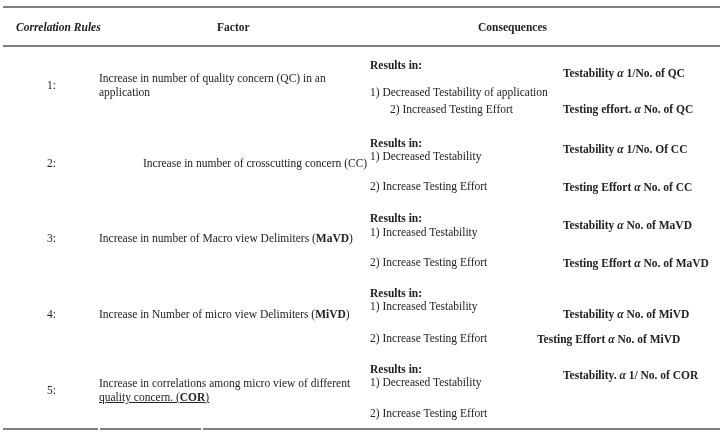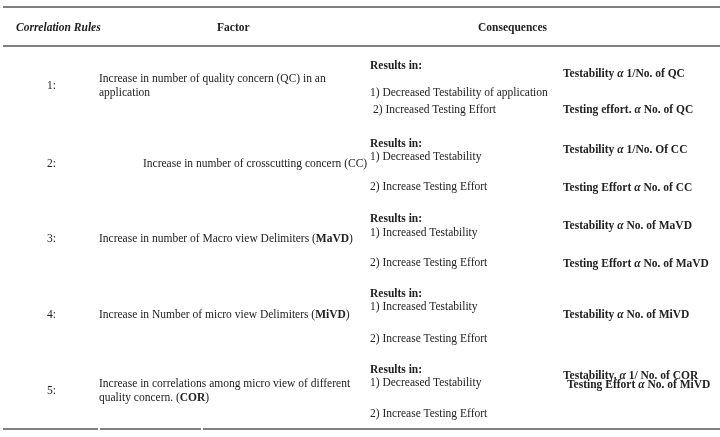--- a/index.html
+++ b/index.html
@@ -28,21 +28,21 @@
 
   <div>
     <div class="abs" style="left:47px;top:79px;">1:</div>
     <div class="abs" style="left:99px;top:72px;">Increase in number of quality concern (QC) in an</div>
     <div class="abs" style="left:99px;top:86px;">application</div>
     <div class="abs b" style="left:370px;top:59px;">Results in:</div>
     <div class="abs" style="left:370px;top:72px;margin-top:14px;">1) Decreased Testability of application</div>
     <div class="abs b" style="left:563px;top:67px;">
       <span>Testability</span> <span class="alpha">α</span> <span>1/No. of QC</span>
     </div>
-    <div class="abs" style="left:373px;top:103px;text-align:center;">2) Increased Testing Effort</div>
+    <div class="abs" style="left:390px;top:103px;text-align:center;">2) Increased Testing Effort</div>
     <div class="abs b" style="left:563px;top:103px;">
       <span>Testing effort.</span> <span class="alpha">α</span> <span>No. of QC</span>
     </div>
   </div>
 
   <div>
     <div class="abs" style="left:47px;top:157px;">2:</div>
     <div class="abs" style="left:99px;top:157px;margin-left:44px;">Increase in number of crosscutting concern (CC)</div>
     <div class="abs b" style="left:370px;top:137px;">Results in:</div>
     <div class="abs" style="left:370px;top:150px;">1) Decreased Testability</div>
@@ -75,29 +75,29 @@
     <div class="abs" style="left:47px;top:308px;">4:</div>
     <div class="abs" style="left:99px;top:308px;">
       <span>Increase in Number of micro view Delimiters (</span><span class="b">MiVD</span><span>)</span>
     </div>
     <div class="abs b" style="left:370px;top:287px;">Results in:</div>
     <div class="abs" style="left:370px;top:300px;">1) Increased Testability</div>
     <div class="abs b" style="left:563px;top:293px;margin-top:15px;">
       <span>Testability</span> <span class="alpha">α</span> <span>No. of MiVD</span>
     </div>
     <div class="abs" style="left:370px;top:332px;">2) Increase Testing Effort</div>
-    <div class="abs b" style="left:567px;top:333px;margin-top:45px;">
+    <div class="abs b" style="left:537px;top:333px;">
       <span>Testing Effort</span> <span class="alpha">α</span> <span>No. of MiVD</span>
     </div>
   </div>
 
   <div>
     <div class="abs" style="left:47px;top:384px;">5:</div>
     <div class="abs" style="left:99px;top:377px;">Increase in correlations among micro view of different</div>
-    <div class="abs" style="left:99px;top:391px;">
+    <div class="abs" style="left:99px;top:391px;text-decoration:underline;">
       <span>quality concern. (</span><span class="b">COR</span><span>)</span>
     </div>
     <div class="abs b" style="left:370px;top:363px;">Results in:</div>
     <div class="abs" style="left:370px;top:376px;">1) Decreased Testability</div>
     <div class="abs b" style="left:563px;top:369px;">
       <span>Testability.</span> <span class="alpha">α</span> <span>1/ No. of COR</span>
     </div>
     <div class="abs" style="left:370px;top:407px;">2) Increase Testing Effort</div>
     <div class="abs b" style="left:563px;top:408px;margin-top:36px;">
       <span>Testing effort</span> <span class="alpha">α</span> <span>No. of COR</span>

